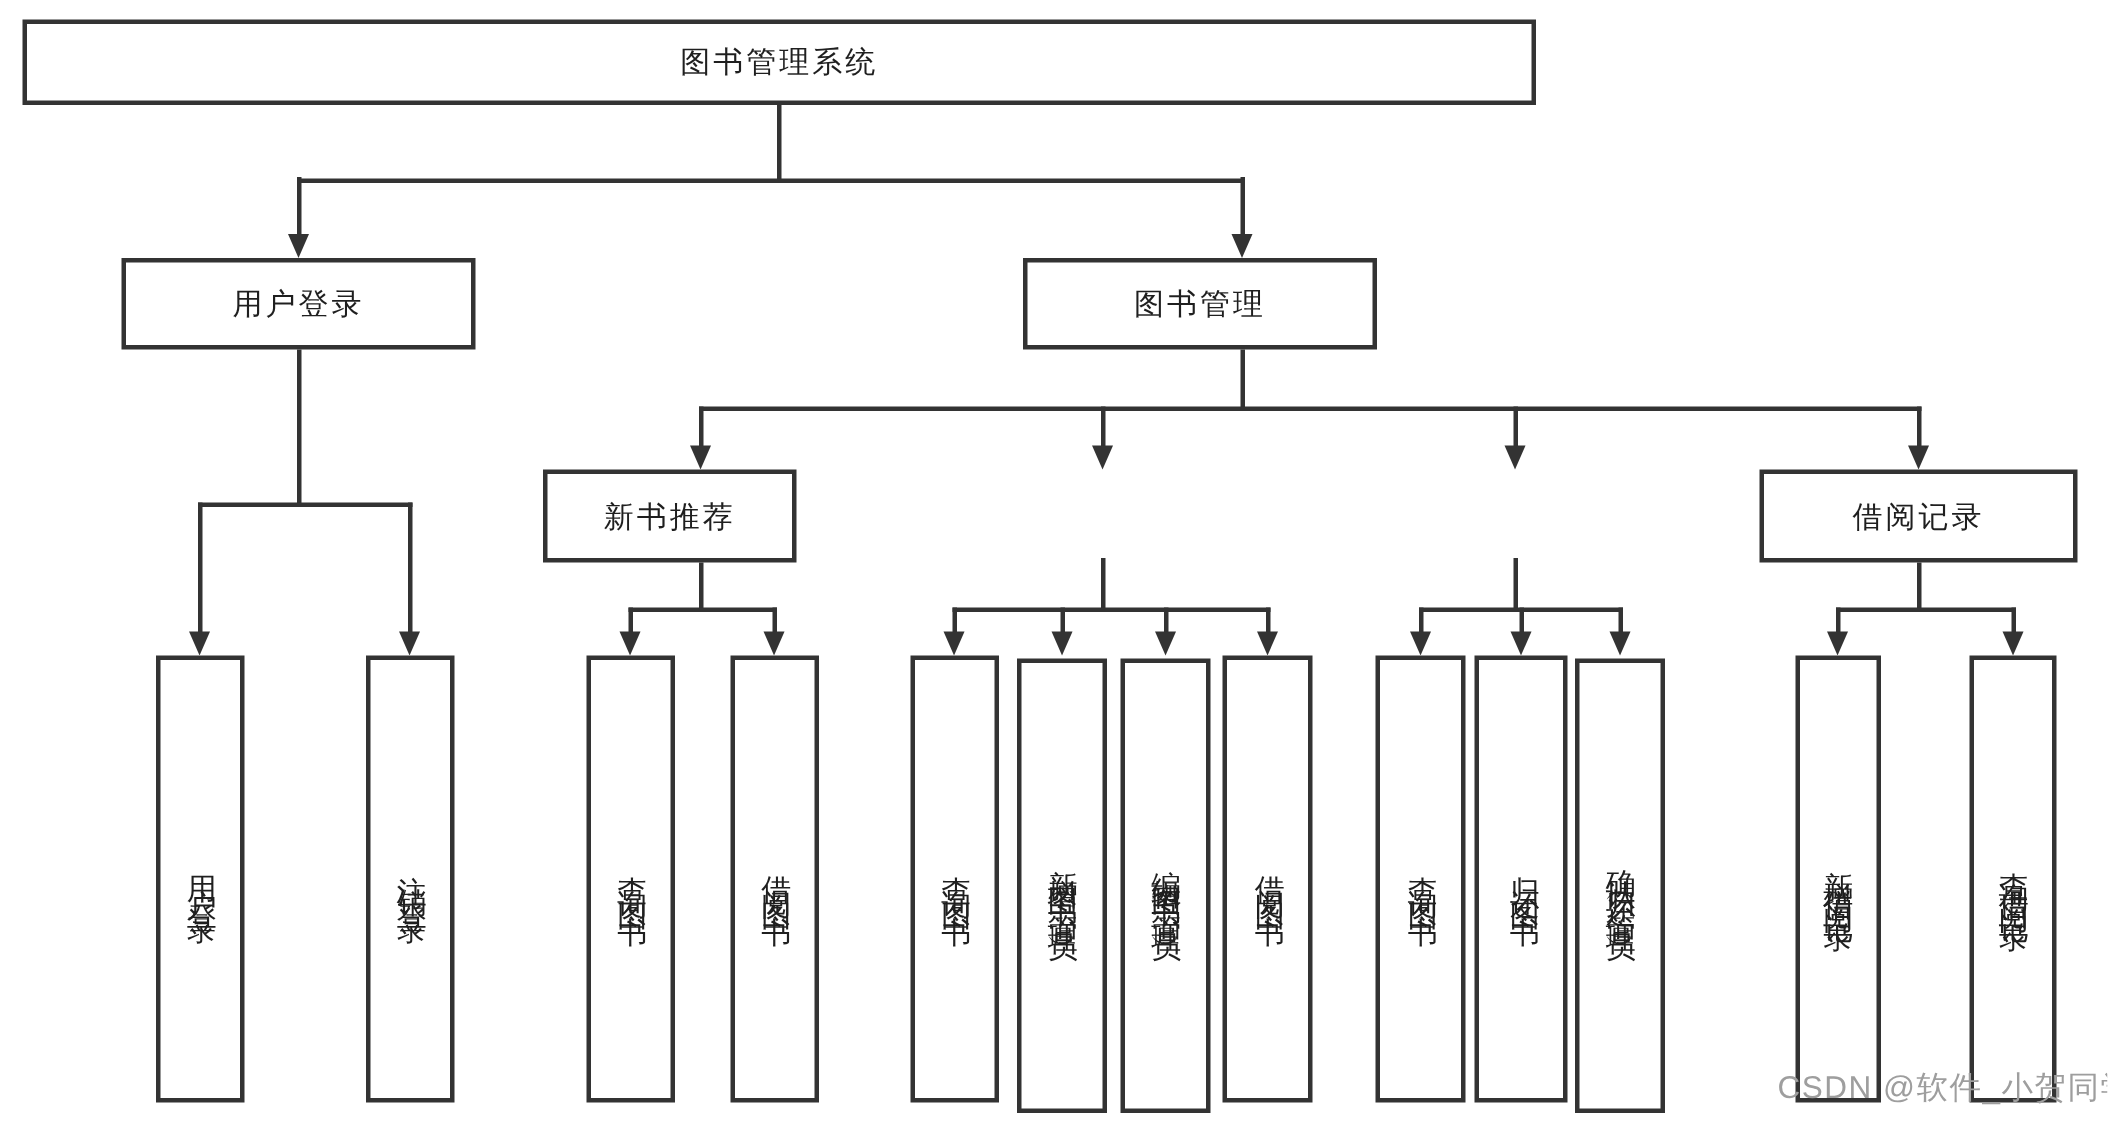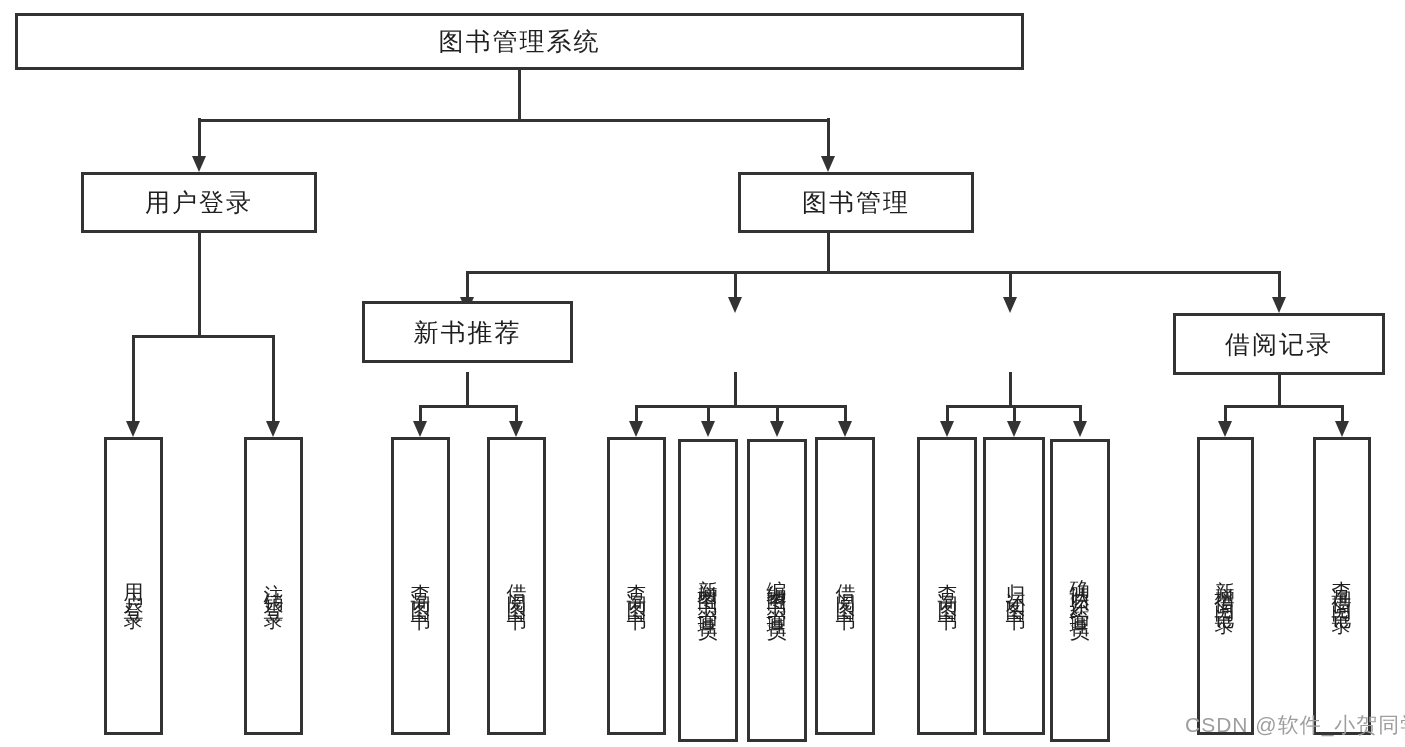--- a/index.html
+++ b/index.html
@@ -3,21 +3,21 @@
 <meta charset="utf-8">
 <style>
   html,body{margin:0;padding:0;background:#ffffff;}
   .diagram{
     position:relative;width:1405px;height:747px;background:#ffffff;overflow:hidden;
     font-family:"Liberation Sans",sans-serif;color:#1f1f1f;
   }
   .hbox{
     position:absolute;box-sizing:border-box;border:3px solid #333333;background:#ffffff;
     display:flex;align-items:center;justify-content:center;
-    font-size:25px;letter-spacing:2px;white-space:nowrap;
+    font-size:20px;letter-spacing:2px;white-space:nowrap;
   }
   .vbox{
     position:absolute;box-sizing:border-box;border:3px solid #333333;background:#ffffff;
     writing-mode:vertical-rl;text-orientation:upright;text-align:center;
     font-size:20px;letter-spacing:9px;line-height:53px;
     width:59px;height:298px;top:437px;
   }
   .vbox.tall{height:303px;top:439px;width:60px;line-height:54px;}
   .vbox.tight{letter-spacing:6px;}
   .vline{position:absolute;width:3px;background:#333333;}
@@ -88,23 +88,23 @@
   <div class="arrow" style="left:838px;top:421px"></div>
   <div class="arrow" style="left:940px;top:421px"></div>
   <div class="arrow" style="left:1007px;top:421px"></div>
   <div class="arrow" style="left:1073px;top:421px"></div>
   <div class="arrow" style="left:1218px;top:421px"></div>
   <div class="arrow" style="left:1335px;top:421px"></div>
 
   <div class="hbox" style="left:15px;top:13px;width:1009px;height:57px">图书管理系统</div>
 
   <div class="hbox" style="left:81px;top:172px;width:236px;height:61px">用户登录</div>
-  <div class="hbox" style="left:738px;top:172px;width:236px;height:61px">图书管理</div>
+  <div class="hbox" style="left:682px;top:172px;width:236px;height:61px">图书管理</div>
 
-  <div class="hbox" style="left:362px;top:301px;width:211px;height:62px">新书推荐</div>
+  <div class="hbox" style="left:362px;top:313px;width:169px;height:62px">新书推荐</div>
   <div class="hbox" style="left:1173px;top:313px;width:212px;height:62px">借阅记录</div>
 
   <div class="vbox" style="left:104px">用户登录</div>
   <div class="vbox" style="left:244px">注销登录</div>
 
   <div class="vbox" style="left:391px">查询图书</div>
   <div class="vbox" style="left:487px">借阅图书</div>
 
   <div class="vbox" style="left:607px">查询图书</div>
   <div class="vbox tall tight" style="left:678px">新增图书（管理员）</div>

